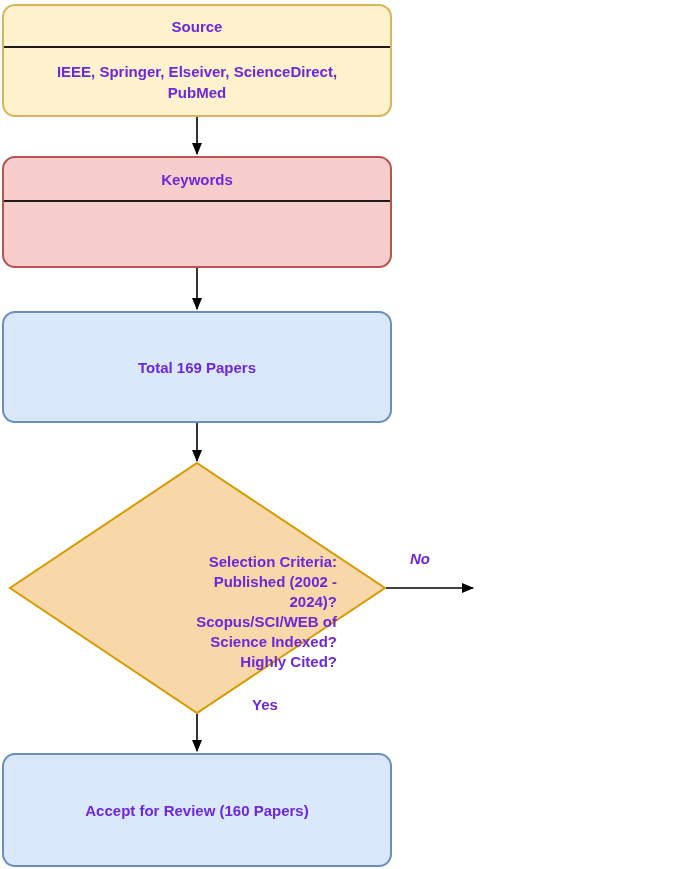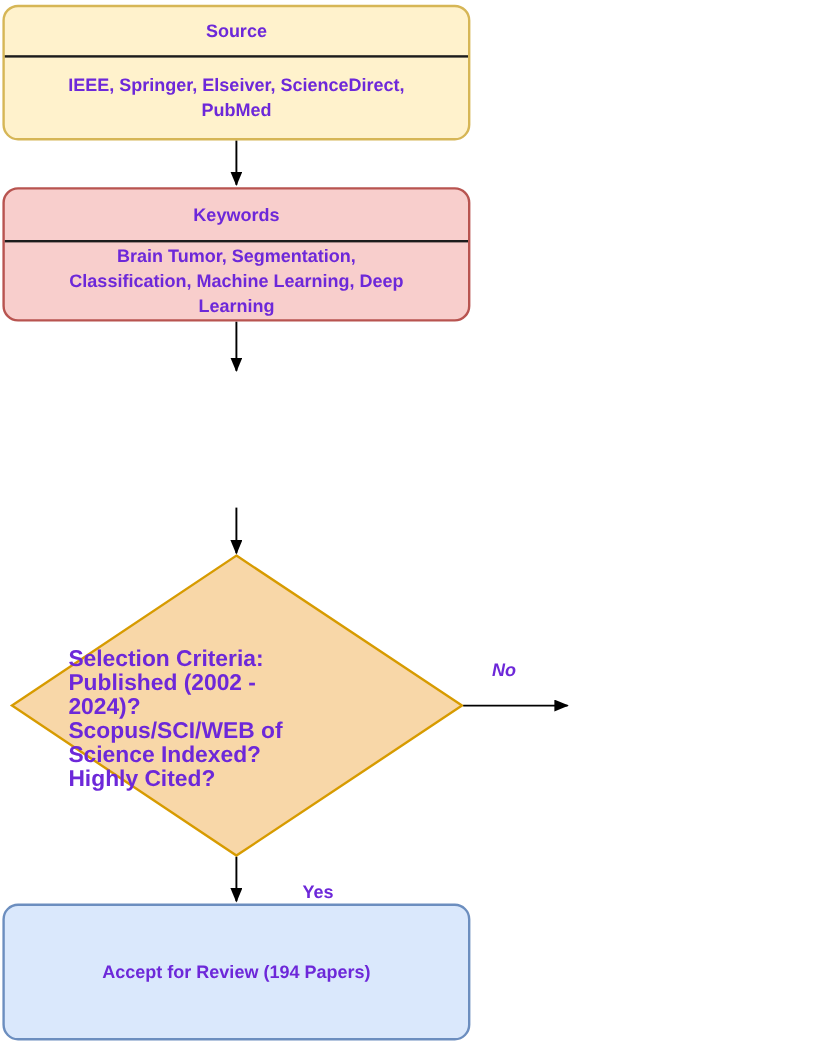--- a/index.html
+++ b/index.html
@@ -78,34 +78,34 @@
     justify-content: center;
     background: #DAE8FC;
     border-color: #6C8EBF;
     white-space: pre-line;
   }
   .node-total    { left: 2px;   top: 311px; width: 390px; height: 112px; }
   .node-rejected { left: 475px; top: 533px; width: 207px; height: 113px; }
   .node-accept   { left: 2px;   top: 753px; width: 390px; height: 114px; }
   .diamond-label {
     position: absolute;
-    left: 57px; top: 540px; width: 280px;
-    text-align: left;
-    font-size: 19px;
+    left: 57px; top: 552px; width: 280px;
+    text-align: right;
+    font-size: 15px;
     line-height: 20px;
     white-space: pre-line;
   }
   .edge-label {
     position: absolute;
     font-size: 15px;
     line-height: 18px;
     text-align: center;
   }
   .edge-label-no  { left: 400px; top: 550px; width: 40px; font-style: italic; }
-  .edge-label-yes { left: 245px; top: 735px; width: 40px; }
+  .edge-label-yes { left: 245px; top: 696px; width: 40px; }
 </style>
 </head>
 <body>
 
 <div class="canvas">
 
   <svg class="connectors" width="685" height="869" viewBox="0 0 685 869">
     <defs>
       <marker id="arrowhead" markerWidth="13" markerHeight="10" refX="11" refY="5" orient="auto" markerUnits="userSpaceOnUse">
         <path d="M0,0 L12,5 L0,10 Z" fill="#000000"></path>
@@ -120,33 +120,31 @@
   </svg>
 
   <div class="node two-part node-source">
     <div class="hdr">Source</div>
     <div class="bdy">IEEE, Springer, Elseiver, ScienceDirect,
 PubMed</div>
   </div>
 
   <div class="node two-part node-keywords">
     <div class="hdr">Keywords</div>
-    <div class="bdy">Brain Tumor, Segmentation,
-Classification, Machine Learning, Deep
-Learning</div>
   </div>
 
+  <div class="node plain node-total">Total 169 Papers</div>
 
   <div class="diamond-label">Selection Criteria:
 Published (2002 -
 2024)?
 Scopus/SCI/WEB of
 Science Indexed?
 Highly Cited?</div>
 
   <div class="edge-label edge-label-no">No</div>
 
 
   <div class="edge-label edge-label-yes">Yes</div>
 
-  <div class="node plain node-accept">Accept for Review (194 Papers)</div>
+  <div class="node plain node-accept">Accept for Review (160 Papers)</div>
 
 </div>
 
 </body></html>

